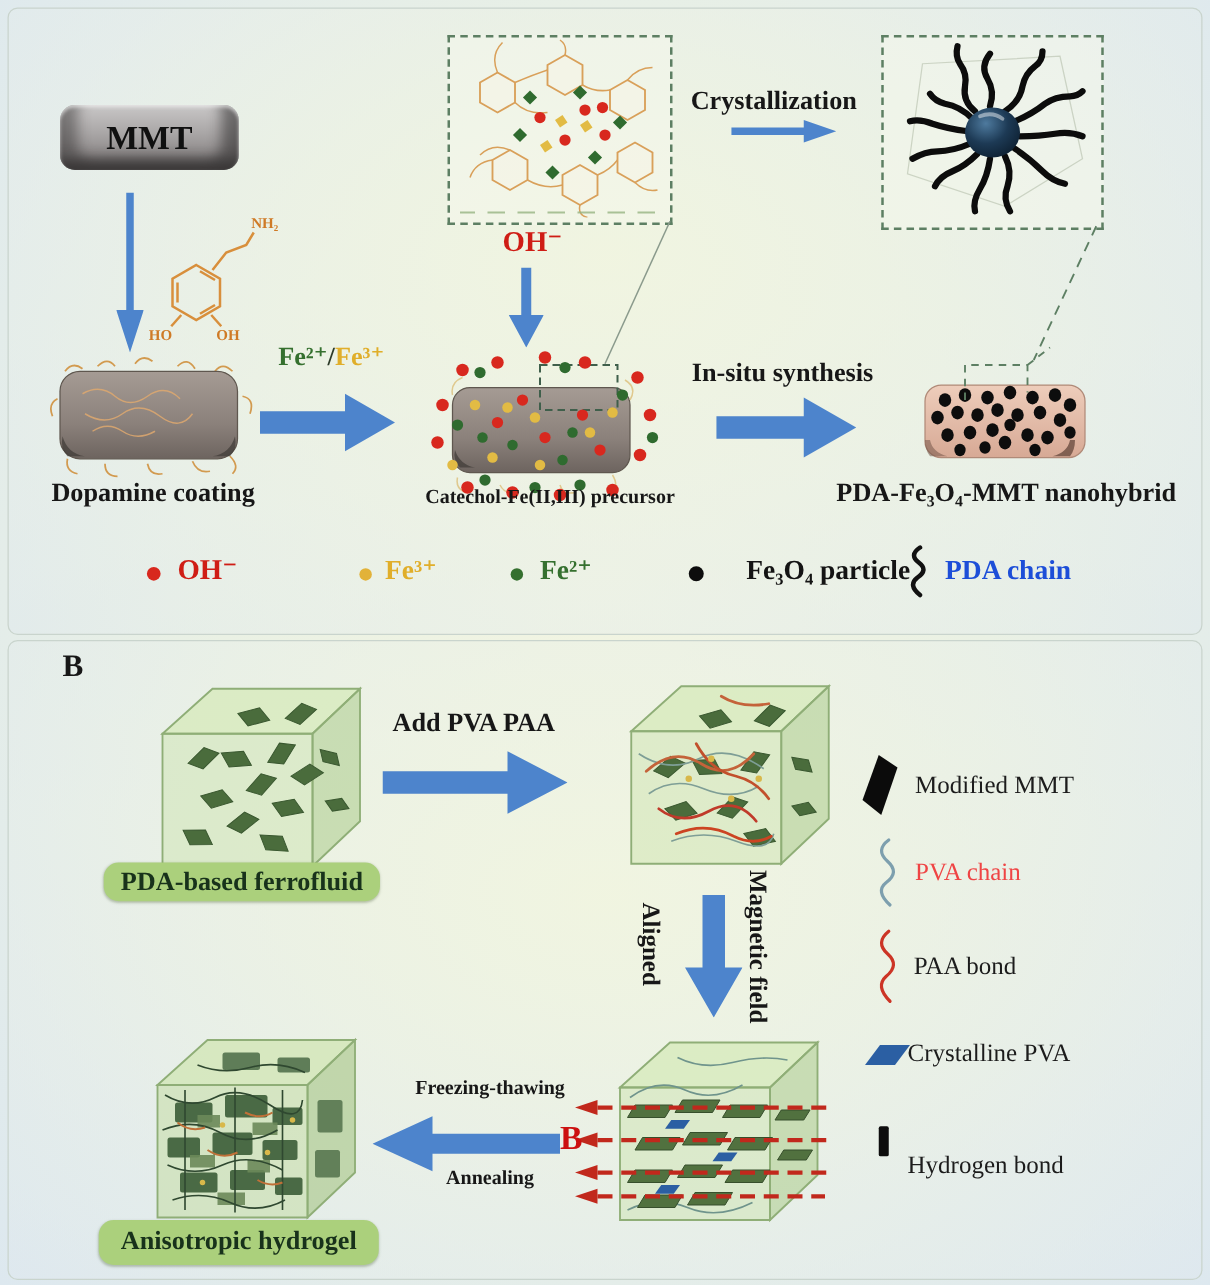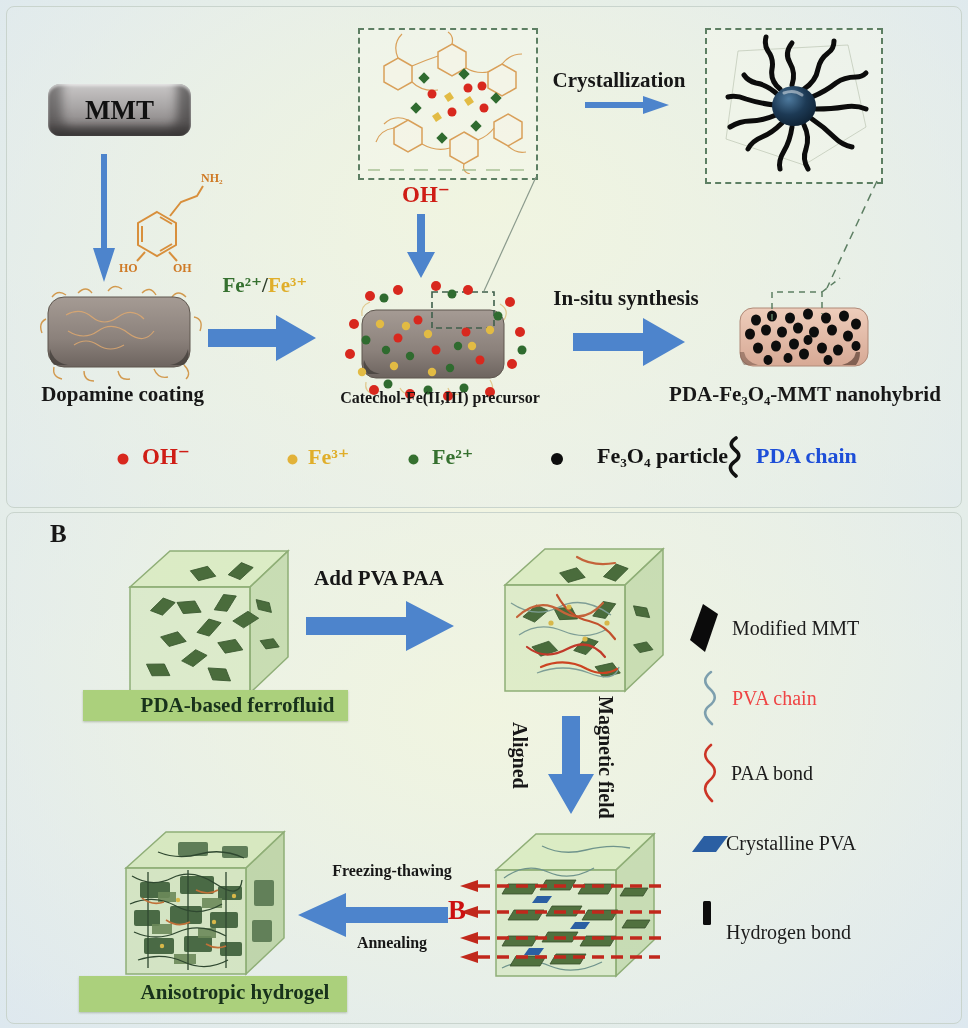--- a/index.html
+++ b/index.html
@@ -10,24 +10,23 @@
   }
   .panel{
     position:absolute;left:6px;width:954px;border:1px solid #c9d4cd;border-radius:8px;
     background:radial-gradient(ellipse at 50% 40%, rgba(241,245,224,0.85) 0%, rgba(231,238,234,0.55) 70%, rgba(223,232,238,0.4) 100%);
   }
   .abs{position:absolute;}
   .lbl{position:absolute;color:#171717;font-weight:bold;text-align:center;white-space:nowrap;}
   .serif20{font-size:16px;}
   .serif21{font-size:21px;}
   .greenbox{
-    position:absolute;background:#abd07c;border-radius:0;text-align:center;
+    position:absolute;background:#abd07c;border-radius:12px;text-align:center;
     color:#18321b;font-weight:bold;font-size:21px;line-height:31px;
     box-shadow:0 1px 2px rgba(80,100,60,0.35);
-    padding-left:44px;
   }
   .vtext{position:absolute;writing-mode:vertical-rl;font-weight:bold;font-size:20px;color:#171717;white-space:nowrap;}
   .dashedbox{position:absolute;border:2px dashed #5d7f63;background:rgba(246,249,238,0.45);}
   svg{display:block;}
 </style>
 </head>
 <body>
 
 <div class="panel" style="top:6px;height:500px;"></div>
 

